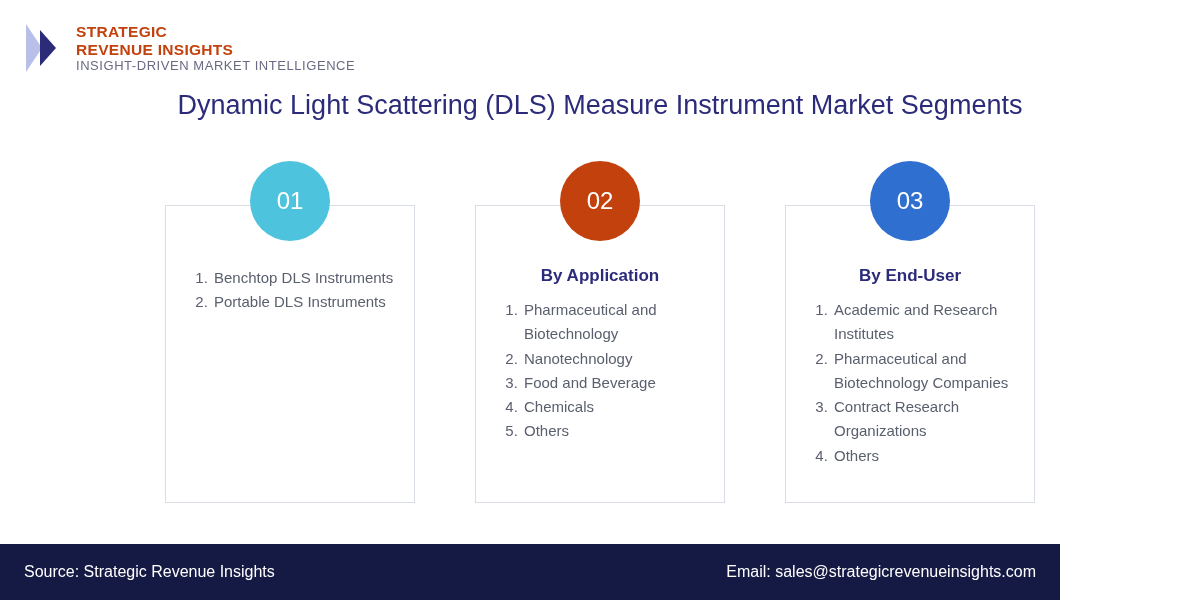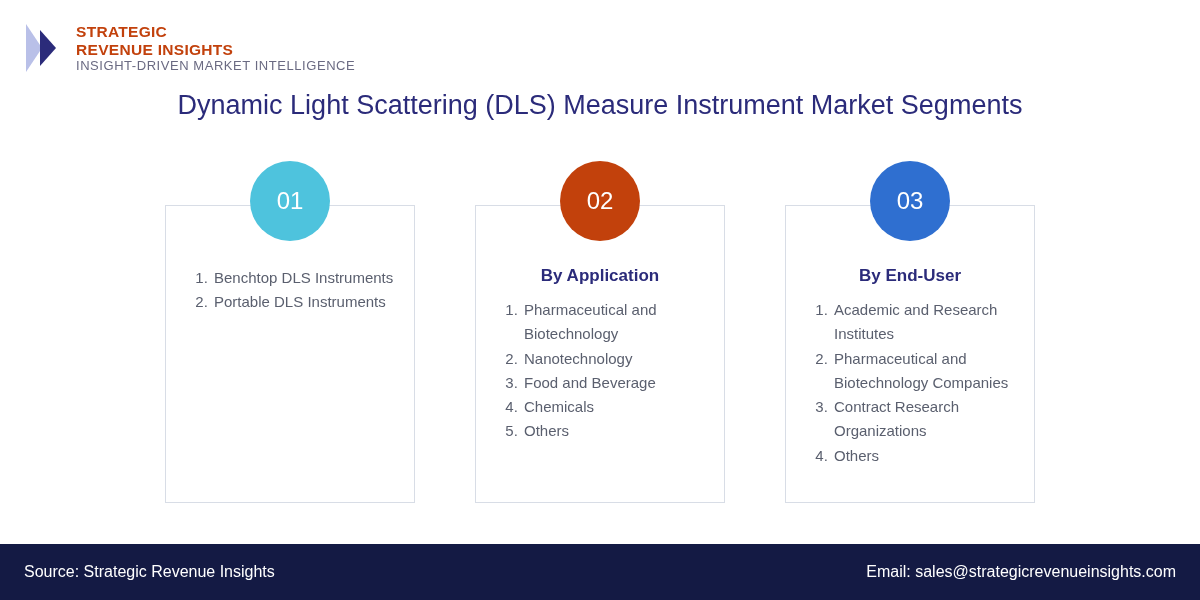--- a/index.html
+++ b/index.html
@@ -112,21 +112,21 @@
   }
   .card ol li {
     padding-left: 2px;
   }
 
   
   .footer {
     position: absolute;
     left: 0;
     bottom: 0;
-    width: 1200px;
+    width: 1060px;
     height: 56px;
     background: #141a44;
     display: flex;
     align-items: center;
     justify-content: space-between;
     padding: 0 24px;
     box-sizing: border-box;
   }
   .footer-text {
     color: #ffffff;

